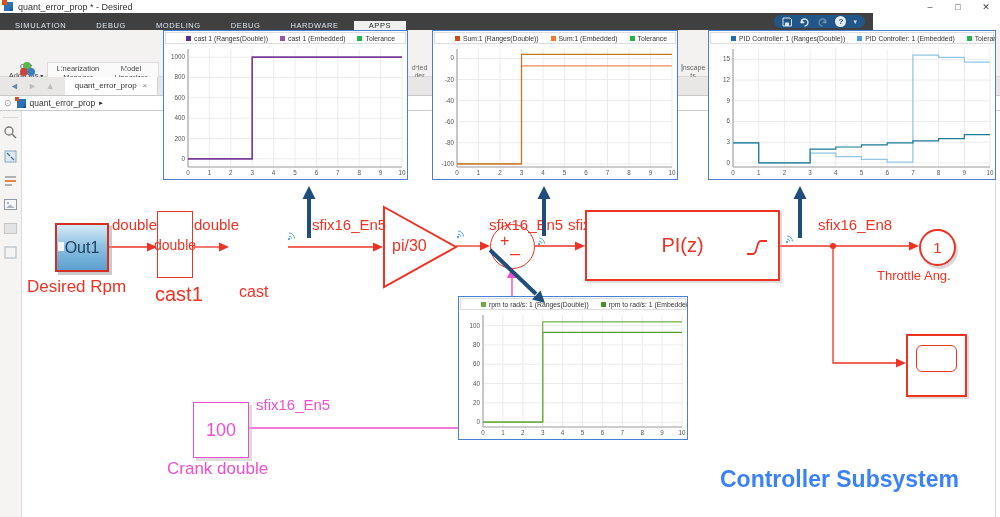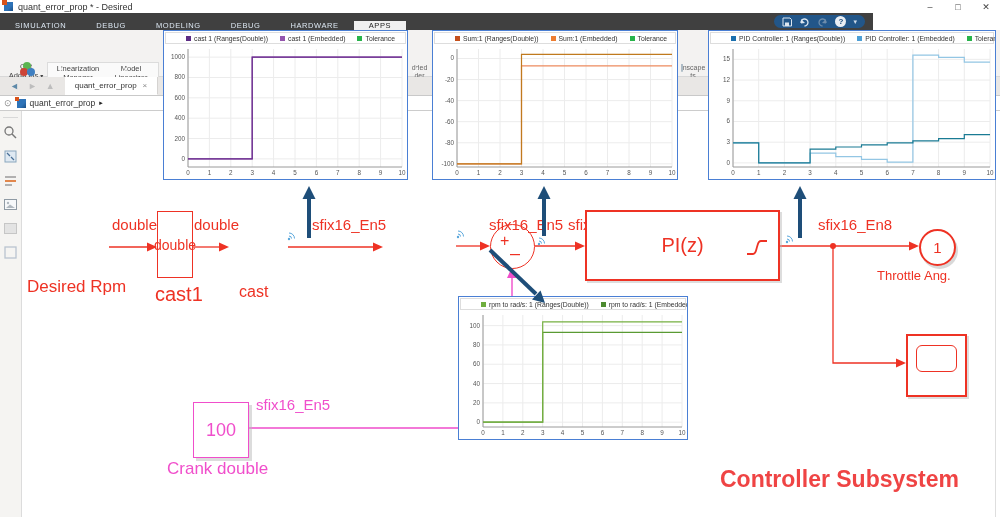--- a/index.html
+++ b/index.html
@@ -80,21 +80,21 @@
   #pid svg { position:absolute; right:10px; top:26px; }
   #outport { left:919px; top:229px; width:37px; height:37px; border:2px solid #ee3224; border-radius:50%; font-size:15px; z-index:7;
              box-shadow:2px 3px 0 rgba(180,180,180,.5); }
   #scope { left:906px; top:334px; width:61px; height:63px; border:2.5px solid #ee3224; z-index:7; box-shadow:2px 2px 0 rgba(190,190,190,.5); }
   #scope .screen { position:absolute; left:8px; top:9px; width:41px; height:27px; border:1.5px solid #ee3224; border-radius:6px; }
   #constant { left:193px; top:402px; width:56px; height:56px; border:1.5px solid #f04ecb; color:#f04ecb; font-size:18px; z-index:7;
               box-shadow:3px 3px 0 rgba(185,185,185,.5); }
 
   .wifi { position:absolute; z-index:9; }
 
-  #annotation { position:absolute; left:720px; top:466px; font-size:23px; font-weight:bold; color:#ef4444; z-index:8; }
+  #annotation { position:absolute; left:720px; top:466px; font-size:23px; font-weight:bold; color:#3b82f6; z-index:8; }
 
   
   .chart { position:absolute; background:#fff; border:1.2px solid #4a7fd4; z-index:20; overflow:hidden; }
   .clegend { margin:1px; height:12px; border:1px solid #ddd; display:flex; align-items:center; gap:12px; padding-left:20px; font-size:6.8px; color:#333; white-space:nowrap; }
   .clegend i { display:inline-block; width:5px; height:5px; margin-right:3px; }
   .clegend .litem { display:flex; align-items:center; }
   .chart svg { display:block; }
 </style>
 </head>
 <body>
@@ -252,24 +252,34 @@
       <polygon points="229,247 219,242.5 219,251.5"></polygon>
       <polygon points="383,247 373,242.5 373,251.5"></polygon>
       <polygon points="490,246 480,241.5 480,250.5"></polygon>
       <polygon points="585,246 575,241.5 575,250.5"></polygon>
       <polygon points="919,246 909,241.5 909,250.5"></polygon>
       <polygon points="906,363 896,358.5 896,367.5"></polygon>
       <circle cx="833" cy="246" r="3"></circle>
     </g>
   </svg>
 
+  <div class="blk" id="out1">
+    <span class="notch"></span>
+    <span>Out1</span>
+  </div>
   <div class="blk" id="cast1">
       <span>double</span>
     </div>
 
+  <div id="gainwrap">
+    <svg width="78" height="86">
+        <polygon points="1,2 73,42 1,82" fill="#fff" stroke="#ee3224" stroke-width="2"></polygon>
+      </svg>
+    <span class="gtext">pi/30</span>
+  </div>
 
   <div class="blk" id="sum">
     <span class="plus">+</span>
     <span class="minus">–</span>
   </div>
 
   <div class="blk" id="pid">
     <span>PI(z)</span>
     <svg width="22" height="19">
       <path d="M1 16 H7 C10 16 10 12 11 9 C12 6 12 3 15 3 H21" fill="none" stroke="#ee3224" stroke-width="1.8"></path>

